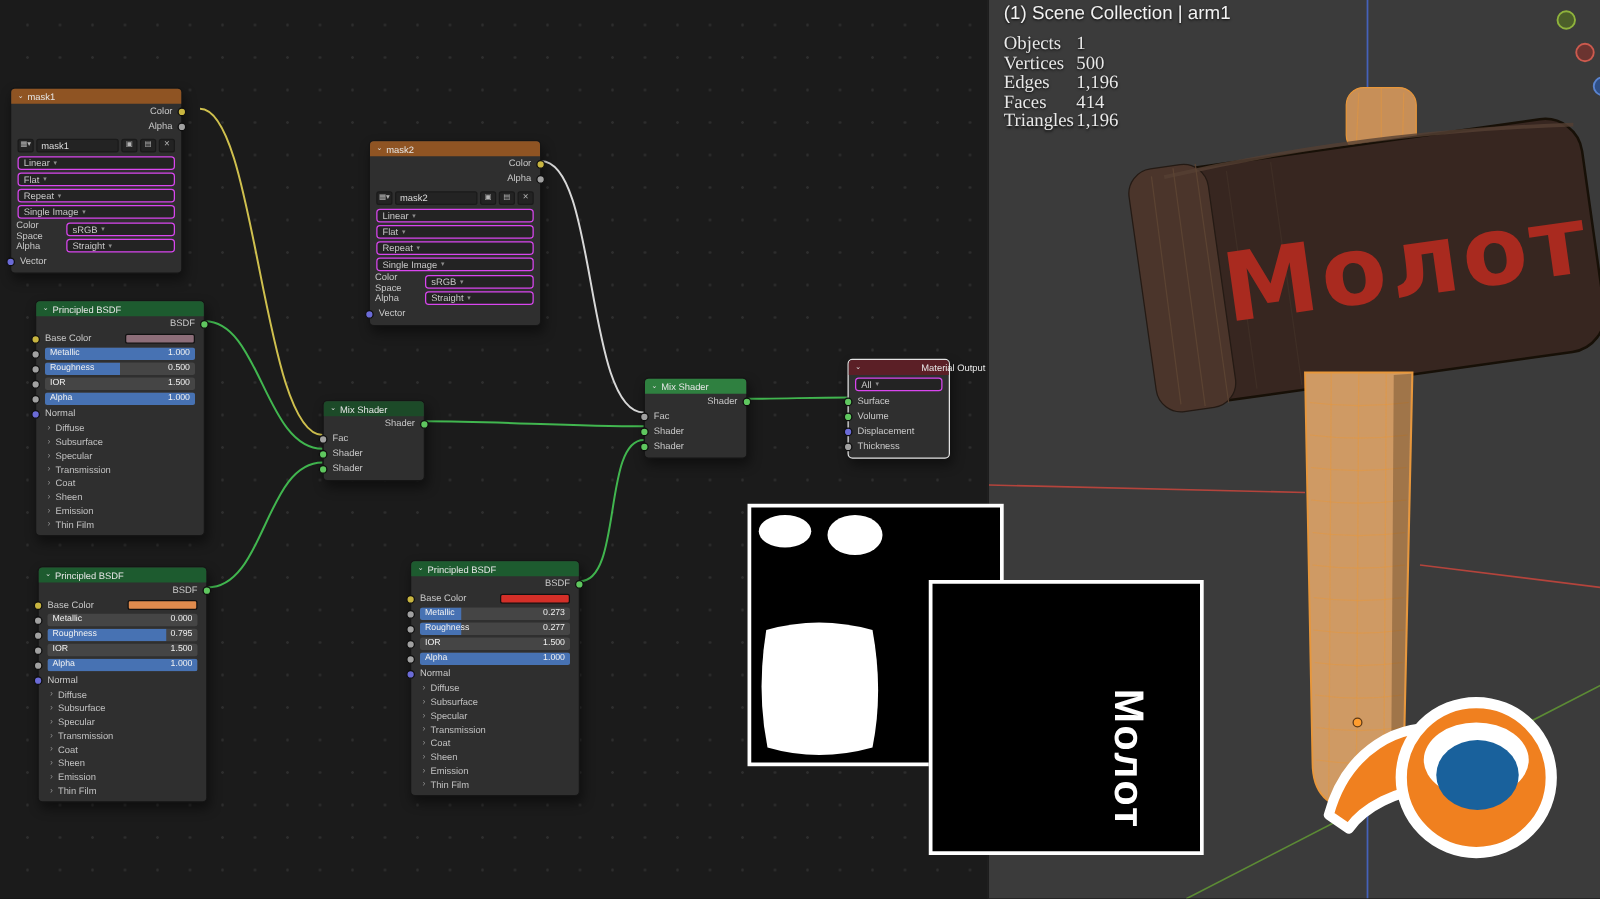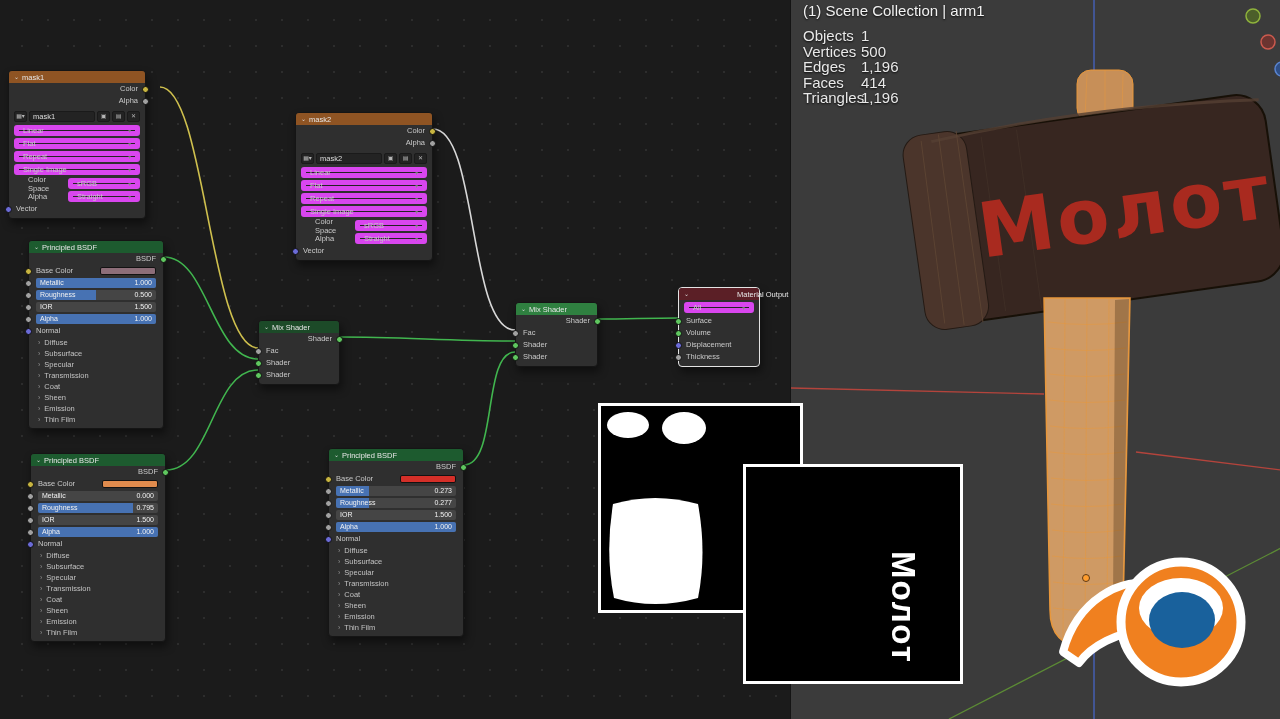--- a/index.html
+++ b/index.html
@@ -26,25 +26,25 @@
   .prow.out { justify-content:flex-end; }
   .grow { flex:1; }
   .socket { position:absolute; width:7px; height:7px; border-radius:50%; border:1px solid #0e0e0e; top:2.5px; }
   .socket.right { right:-4px; }
   .socket.left { left:-4px; }
   .s-yellow { background:#c8b540; }
   .s-gray { background:#a1a1a1; }
   .s-green { background:#5fc75f; }
   .s-vector { background:#6b6bd7; }
 
-  .select { display:flex; align-items:center; justify-content:space-between; background:#232323;
-    border:5px solid #d946ef; border-radius:3px; height:11px; line-height:10px; margin:2px 5px;
+  .select { display:flex; align-items:center; background:#232323;
+    border:1px solid #d946ef; border-radius:3px; height:11px; line-height:10px; margin:2px 5px;
     padding:0 4px; color:#c8c8c8; }
   .select .arrow { font-size:5.5px; color:#8d8d8d; margin-left:3px; }
-  .lblsel { display:flex; align-items:center; height:13px; padding-left:19px; }
+  .lblsel { display:flex; align-items:center; height:13px; padding-left:4px; }
   .lblsel .plabel { width:40px; flex:none; }
   .lblsel .select { flex:1; margin:0 5px 0 0; }
 
   .img-row { display:flex; align-items:center; gap:2px; height:12px; margin:3px 5px; }
   .mini-btn { flex:none; min-width:13px; height:11px; background:#232323; border:1px solid #1a1a1a;
     border-radius:2px; color:#b5b5b5; font-size:6px; line-height:9px; text-align:center; padding:0 1px; }
   .img-name { flex:1; height:11px; background:#232323; border:1px solid #1a1a1a; border-radius:2px;
     color:#dedede; line-height:9px; padding:0 3px; }
 
   .plabel { color:#c9c9c9; }
@@ -56,21 +56,21 @@
   .section-row { display:flex; align-items:center; gap:4px; height:11px; padding:0 9px; color:#c2c2c2; }
   .section-chev { color:#8f8f8f; font-size:7px; }
 
   
   #viewport { position:absolute; left:790px; top:0; width:490px; height:719px; background:#3b3b3b;
     border-left:1px solid #141414; overflow:hidden; }
   #viewport-svg { position:absolute; left:0; top:0; }
   #stats { position:absolute; left:12px; top:2px; color:#e9e9e9; font-size:15px;
     text-shadow:0 1px 2px rgba(0,0,0,.85); }
   #stats .hdr { margin-bottom:8px; color:#f2f2f2; }
-  .stat-row { display:flex; height:15.5px; }
+  .stat-row { display:flex; height:15.5px;font-family:Liberation Serif, serif; }
   .stat-label { width:58px; }
 
   
   .preview { position:absolute; background:#000; border:3px solid #fff; }
   #preview1 { left:598px; top:403px; width:205px; height:210px; }
   #preview2 { left:743px; top:464px; width:220px; height:220px; }
   #preview2 .vtext { position:absolute; left:176px; top:84px; color:#fff; font-size:33px;
     font-weight:bold; white-space:nowrap; transform:rotate(90deg); transform-origin:left top;
     letter-spacing:2px; }
 </style>

